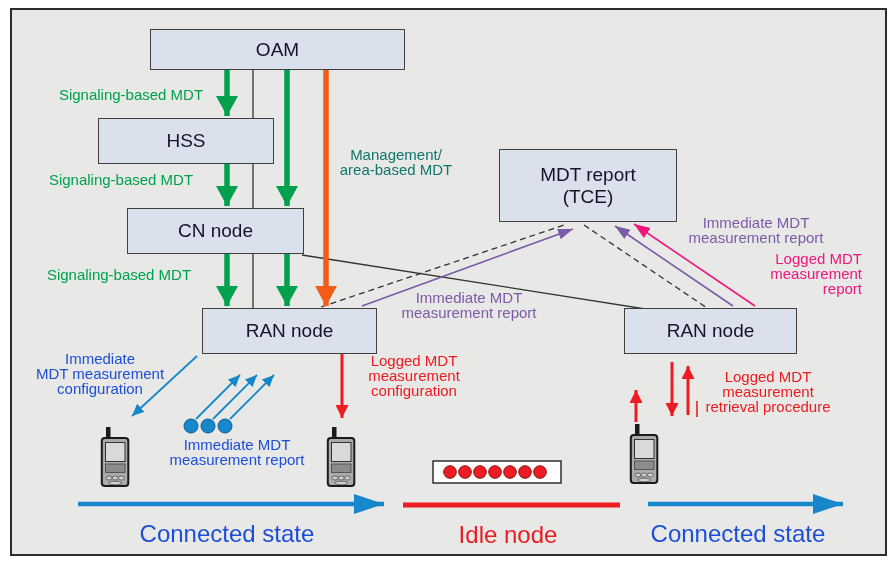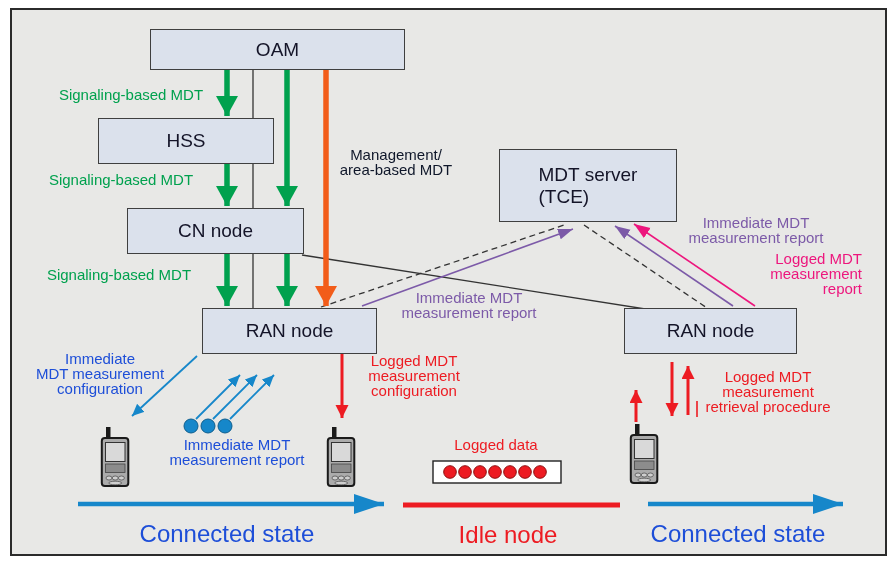--- a/index.html
+++ b/index.html
@@ -3,24 +3,24 @@
 <meta charset="utf-8">
 <style>
   html,body{margin:0;padding:0;background:#fff;}
   #stage{position:relative;width:896px;height:565px;background:#ffffff;
          font-family:"Liberation Sans",sans-serif;overflow:hidden;}
   #frame{position:absolute;left:10px;top:8px;width:873px;height:544px;
          background:#e8e8e6;border:2px solid #2b2b2b;}
   svg.layer{position:absolute;left:0;top:0;width:896px;height:565px;}
   .node{position:absolute;background:#dbe1ec;border:1.5px solid #3f3f3f;
         color:#141428;display:flex;align-items:center;justify-content:center;
-        font-size:19px;line-height:1.15;white-space:pre-line;}
+        text-align:center;font-size:19px;line-height:1.15;white-space:pre-line;}
   .lbl{position:absolute;font-size:15px;line-height:1.0;text-align:center;
        white-space:pre-line;}
-  .green{color:#00a14e;} .orange{color:#0f172a;} .blue{color:#1d4ed8;}
+  .green{color:#00a14e;} .orange{color:#0f766e;} .blue{color:#1d4ed8;}
   .red{color:#ed1b22;} .purple{color:#7c5aa8;} .pink{color:#ed167d;}
   .state{font-size:24px;}
 </style>
 </head>
 <body>
 
 <div id="stage">
   <div id="frame"></div>
 
   <svg class="layer" viewBox="0 0 896 565" xmlns="http://www.w3.org/2000/svg">
@@ -158,21 +158,21 @@
     <g>
         <use href="#phone" x="630" y="424"></use>
       </g>
   </svg>
 
   <div class="node" style="left:150px;top:29px;width:253px;height:39px;">OAM</div>
   <div class="node" style="left:98px;top:118px;width:174px;height:44px;">HSS</div>
   <div class="node" style="left:127px;top:208px;width:175px;height:44px;">CN node</div>
   <div class="node" style="left:202px;top:308px;width:173px;height:44px;">RAN node</div>
   <div class="node" style="left:624px;top:308px;width:171px;height:44px;">RAN node</div>
-  <div class="node" style="left:499px;top:149px;width:176px;height:71px;">MDT server
+  <div class="node" style="left:499px;top:149px;width:176px;height:71px;">MDT report
 (TCE)</div>
 
   <div class="lbl green" style="left:36px;top:87px;width:190px;">Signaling-based MDT</div>
   <div class="lbl green" style="left:26px;top:172px;width:190px;">Signaling-based MDT</div>
   <div class="lbl green" style="left:24px;top:267px;width:190px;">Signaling-based MDT</div>
   <div class="lbl orange" style="left:316px;top:147px;width:160px;">Management/
 area-based MDT</div>
   <div class="lbl purple" style="left:379px;top:290px;width:180px;">Immediate MDT
 measurement report</div>
   <div class="lbl purple" style="left:666px;top:215px;width:180px;">Immediate MDT
@@ -184,17 +184,16 @@
 MDT measurement
 configuration</div>
   <div class="lbl blue" style="left:147px;top:437px;width:180px;">Immediate MDT
 measurement report</div>
   <div class="lbl red" style="left:344px;top:353px;width:140px;">Logged MDT
 measurement
 configuration</div>
   <div class="lbl red" style="left:678px;top:369px;width:180px;">Logged MDT
 measurement
 retrieval procedure</div>
-  <div class="lbl red" style="left:426px;top:437px;width:140px;">Logged data</div>
   <div class="lbl blue state" style="left:137px;top:522px;width:180px;">Connected state</div>
   <div class="lbl red state" style="left:418px;top:523px;width:180px;">Idle node</div>
   <div class="lbl blue state" style="left:648px;top:522px;width:180px;">Connected state</div>
 </div>
 
 </body></html>

